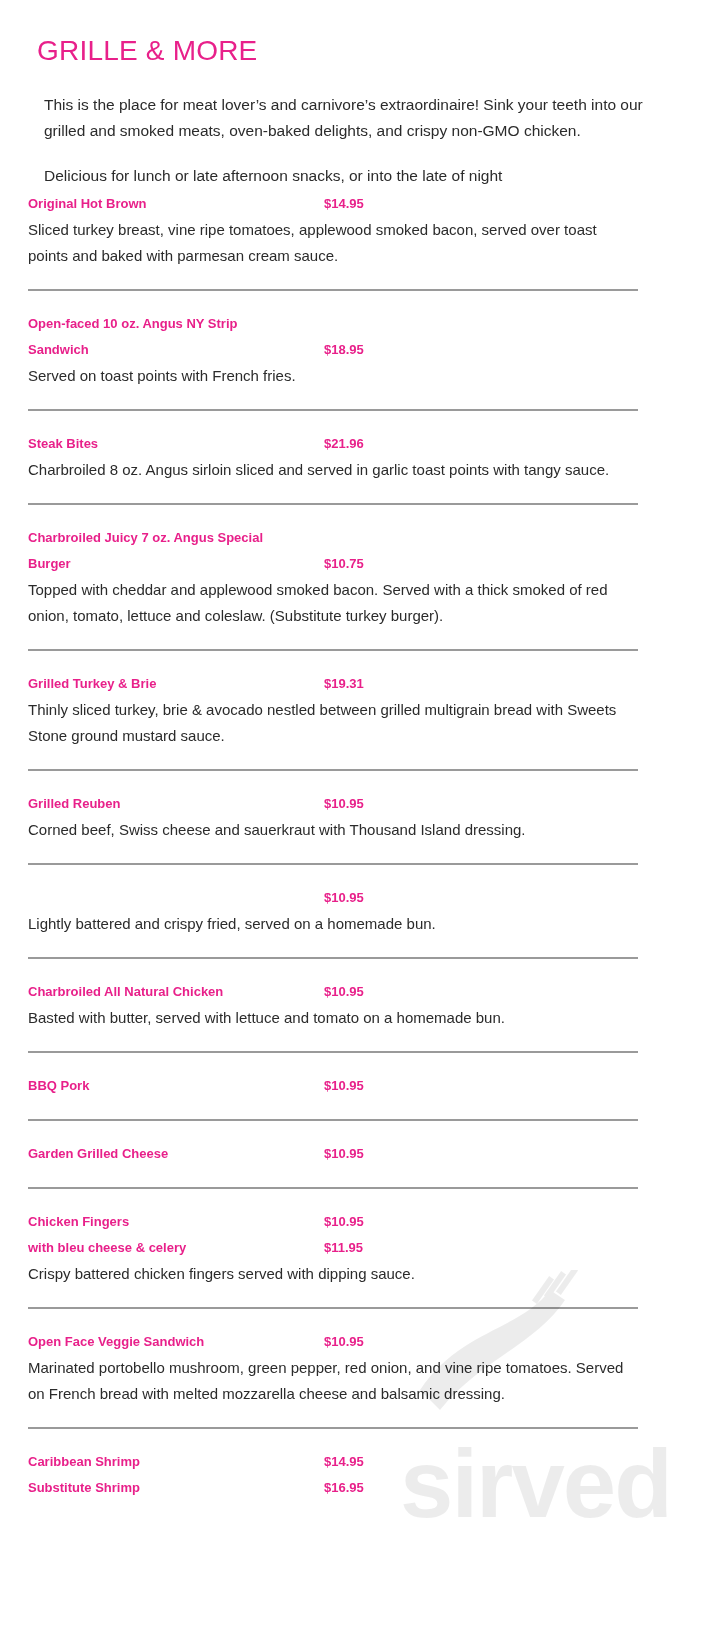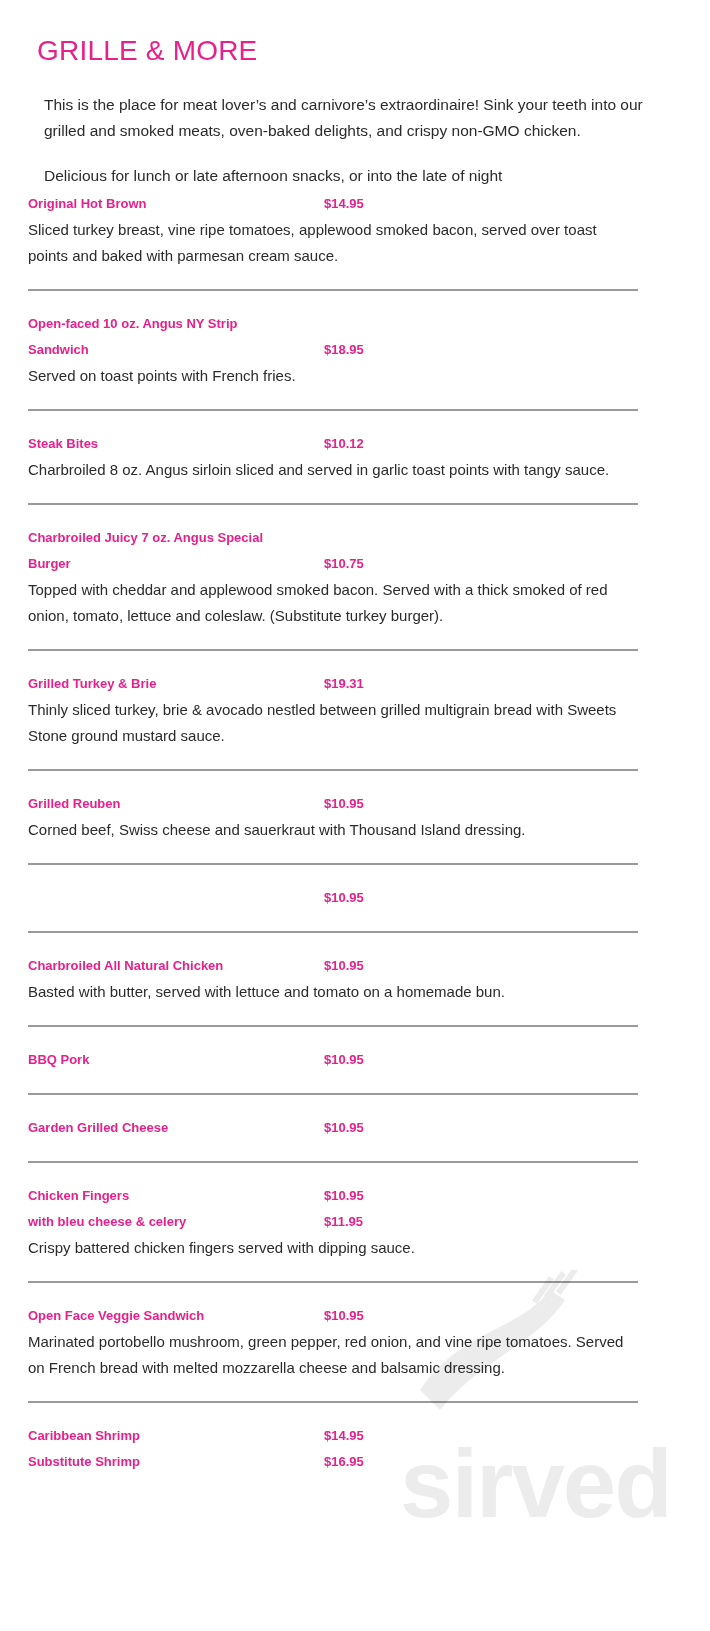--- a/index.html
+++ b/index.html
@@ -45,21 +45,21 @@
         <div class="item-row">
           <span class="nm">Sandwich</span>
           <span class="pr">$18.95</span>
         </div>
         <p class="desc">Served on toast points with French fries.</p>
       </div>
       <div class="divider"></div>
       <div class="item">
         <div class="item-row">
           <span class="nm">Steak Bites</span>
-          <span class="pr">$10.12</span>
+          <span class="pr">$21.96</span>
         </div>
         <p class="desc">Charbroiled 8 oz. Angus sirloin sliced and served in garlic toast points with tangy sauce.</p>
       </div>
       <div class="divider"></div>
       <div class="item">
         <div class="item-row">
           <span class="nm">Charbroiled Juicy 7 oz. Angus Special</span>
           <span class="pr"></span>
         </div>
         <div class="item-row">
@@ -82,20 +82,21 @@
           <span class="nm">Grilled Reuben</span>
           <span class="pr">$10.95</span>
         </div>
         <p class="desc">Corned beef, Swiss cheese and sauerkraut with Thousand Island dressing.</p>
       </div>
       <div class="divider"></div>
       <div class="item">
         <div class="item-row">
           <span class="pr">$10.95</span>
         </div>
+        <p class="desc">Lightly battered and crispy fried, served on a homemade bun.</p>
       </div>
       <div class="divider"></div>
       <div class="item">
         <div class="item-row">
           <span class="nm">Charbroiled All Natural Chicken</span>
           <span class="pr">$10.95</span>
         </div>
         <p class="desc">Basted with butter, served with lettuce and tomato on a homemade bun.</p>
       </div>
       <div class="divider"></div>

